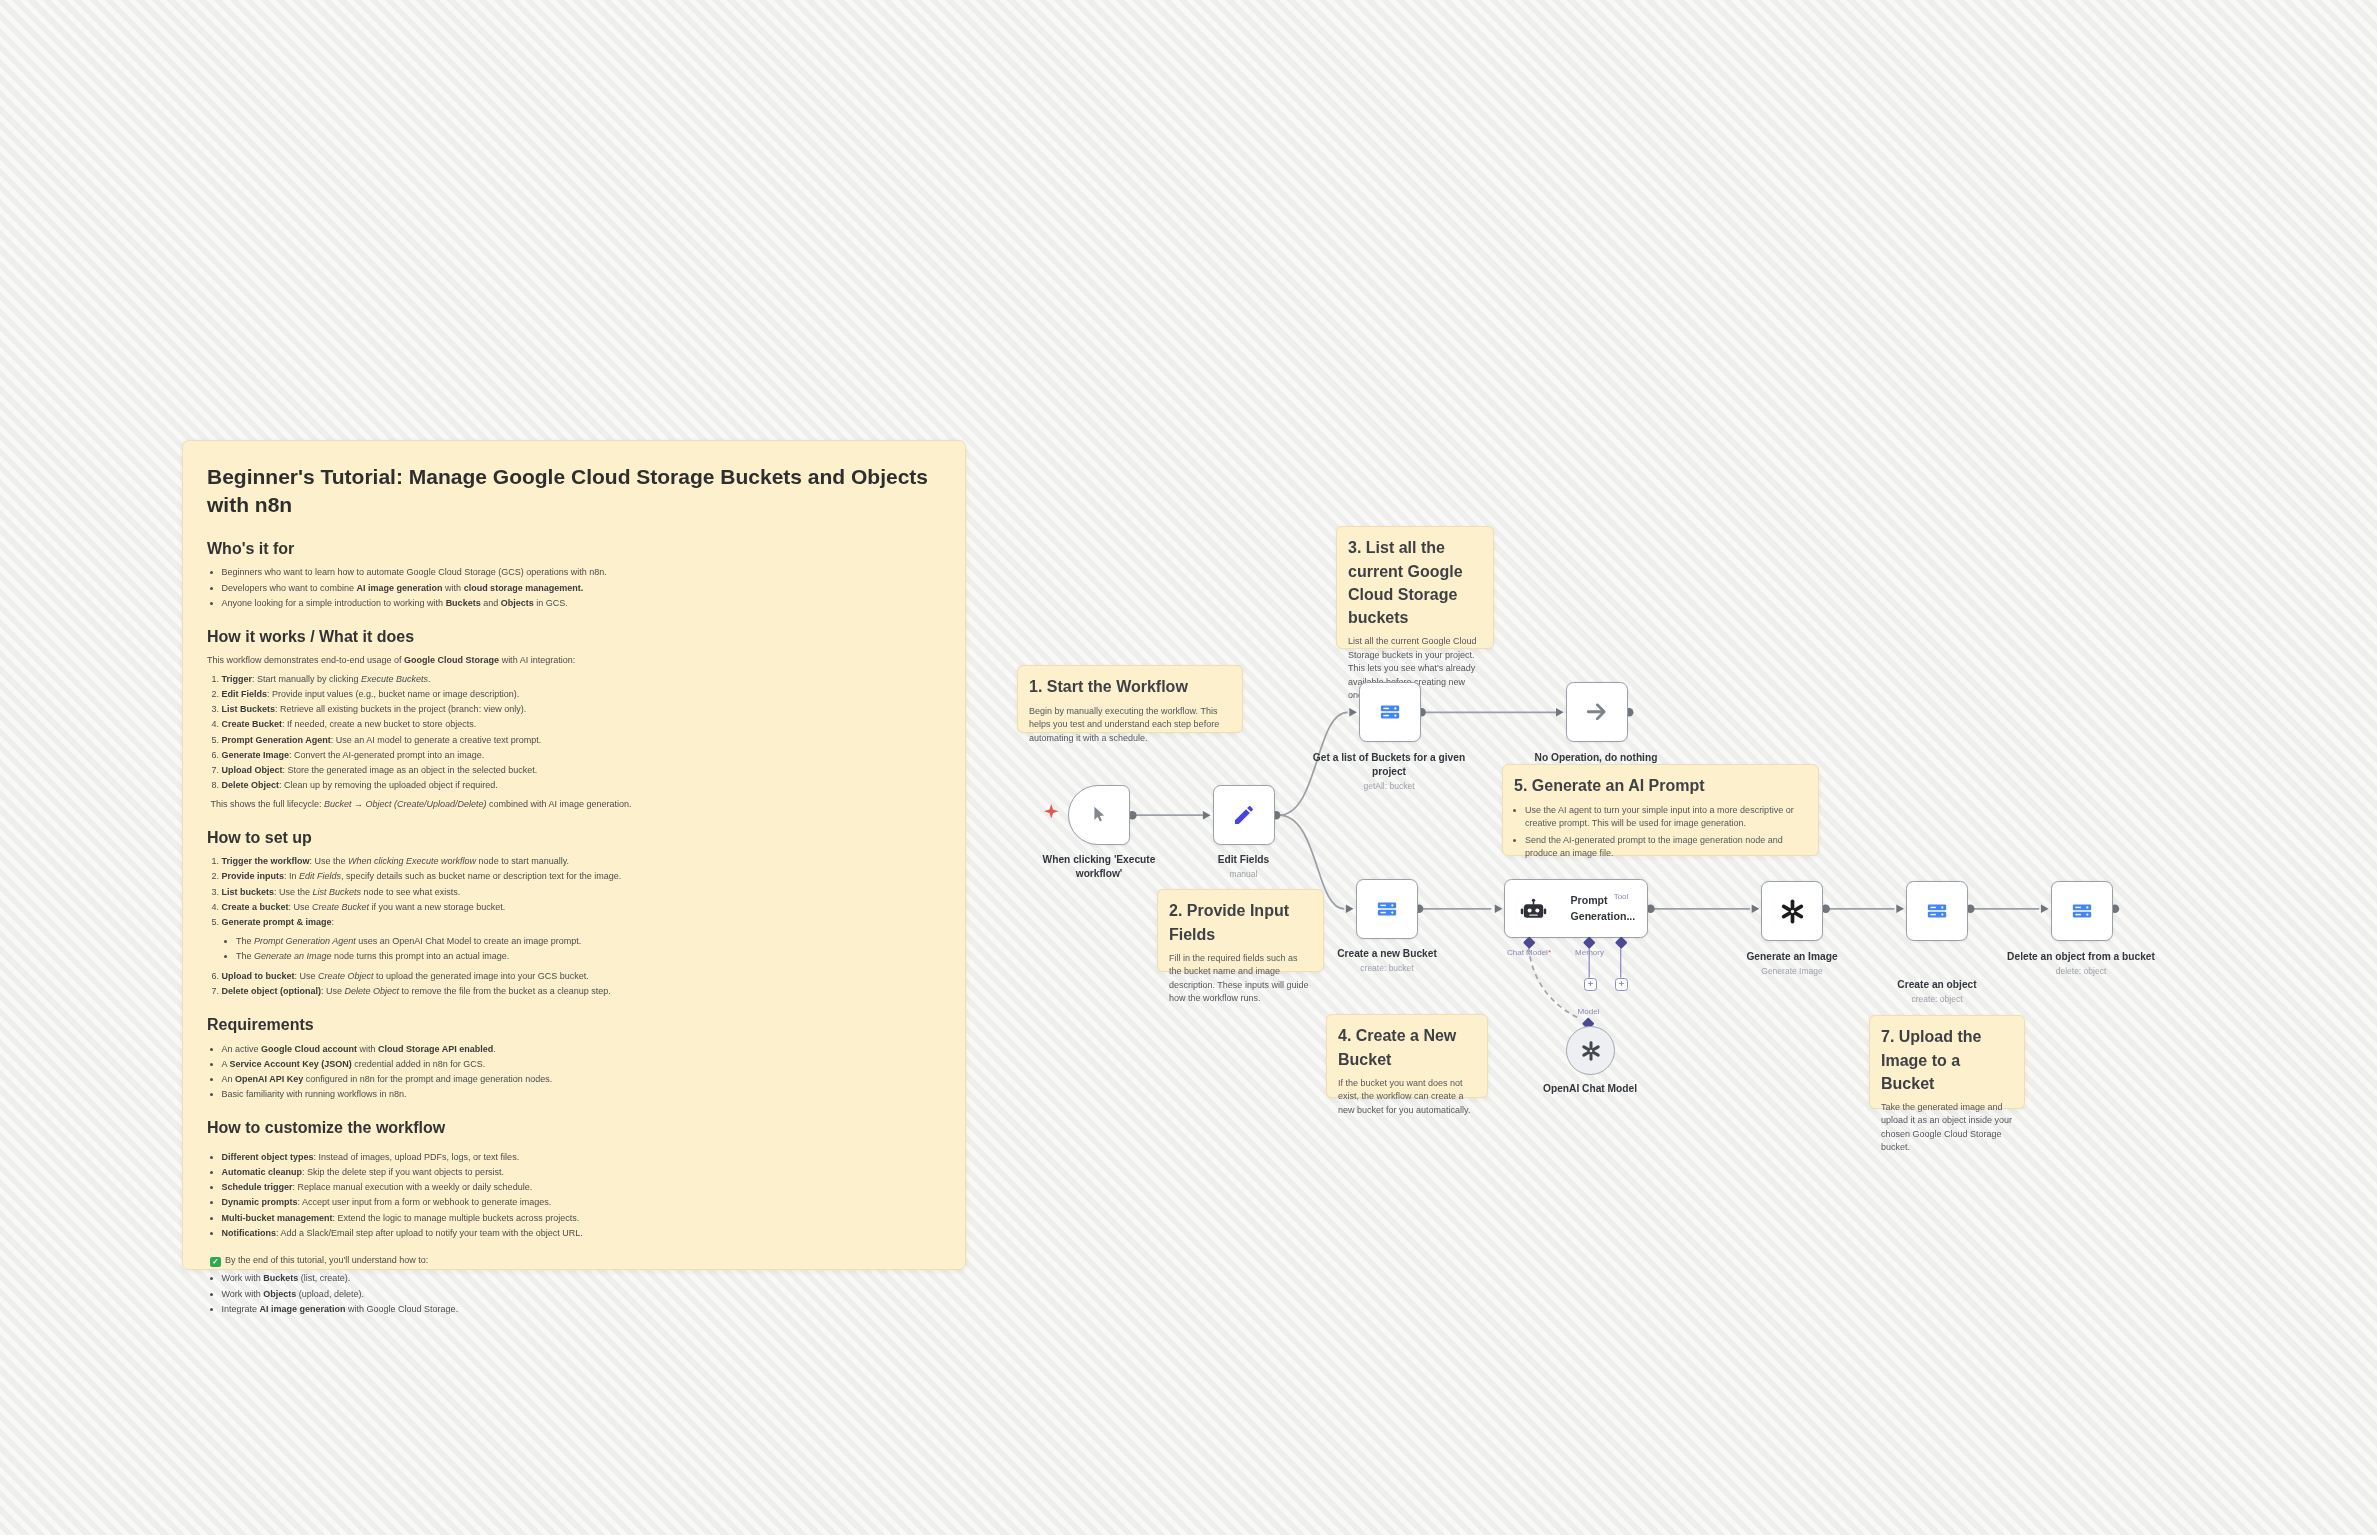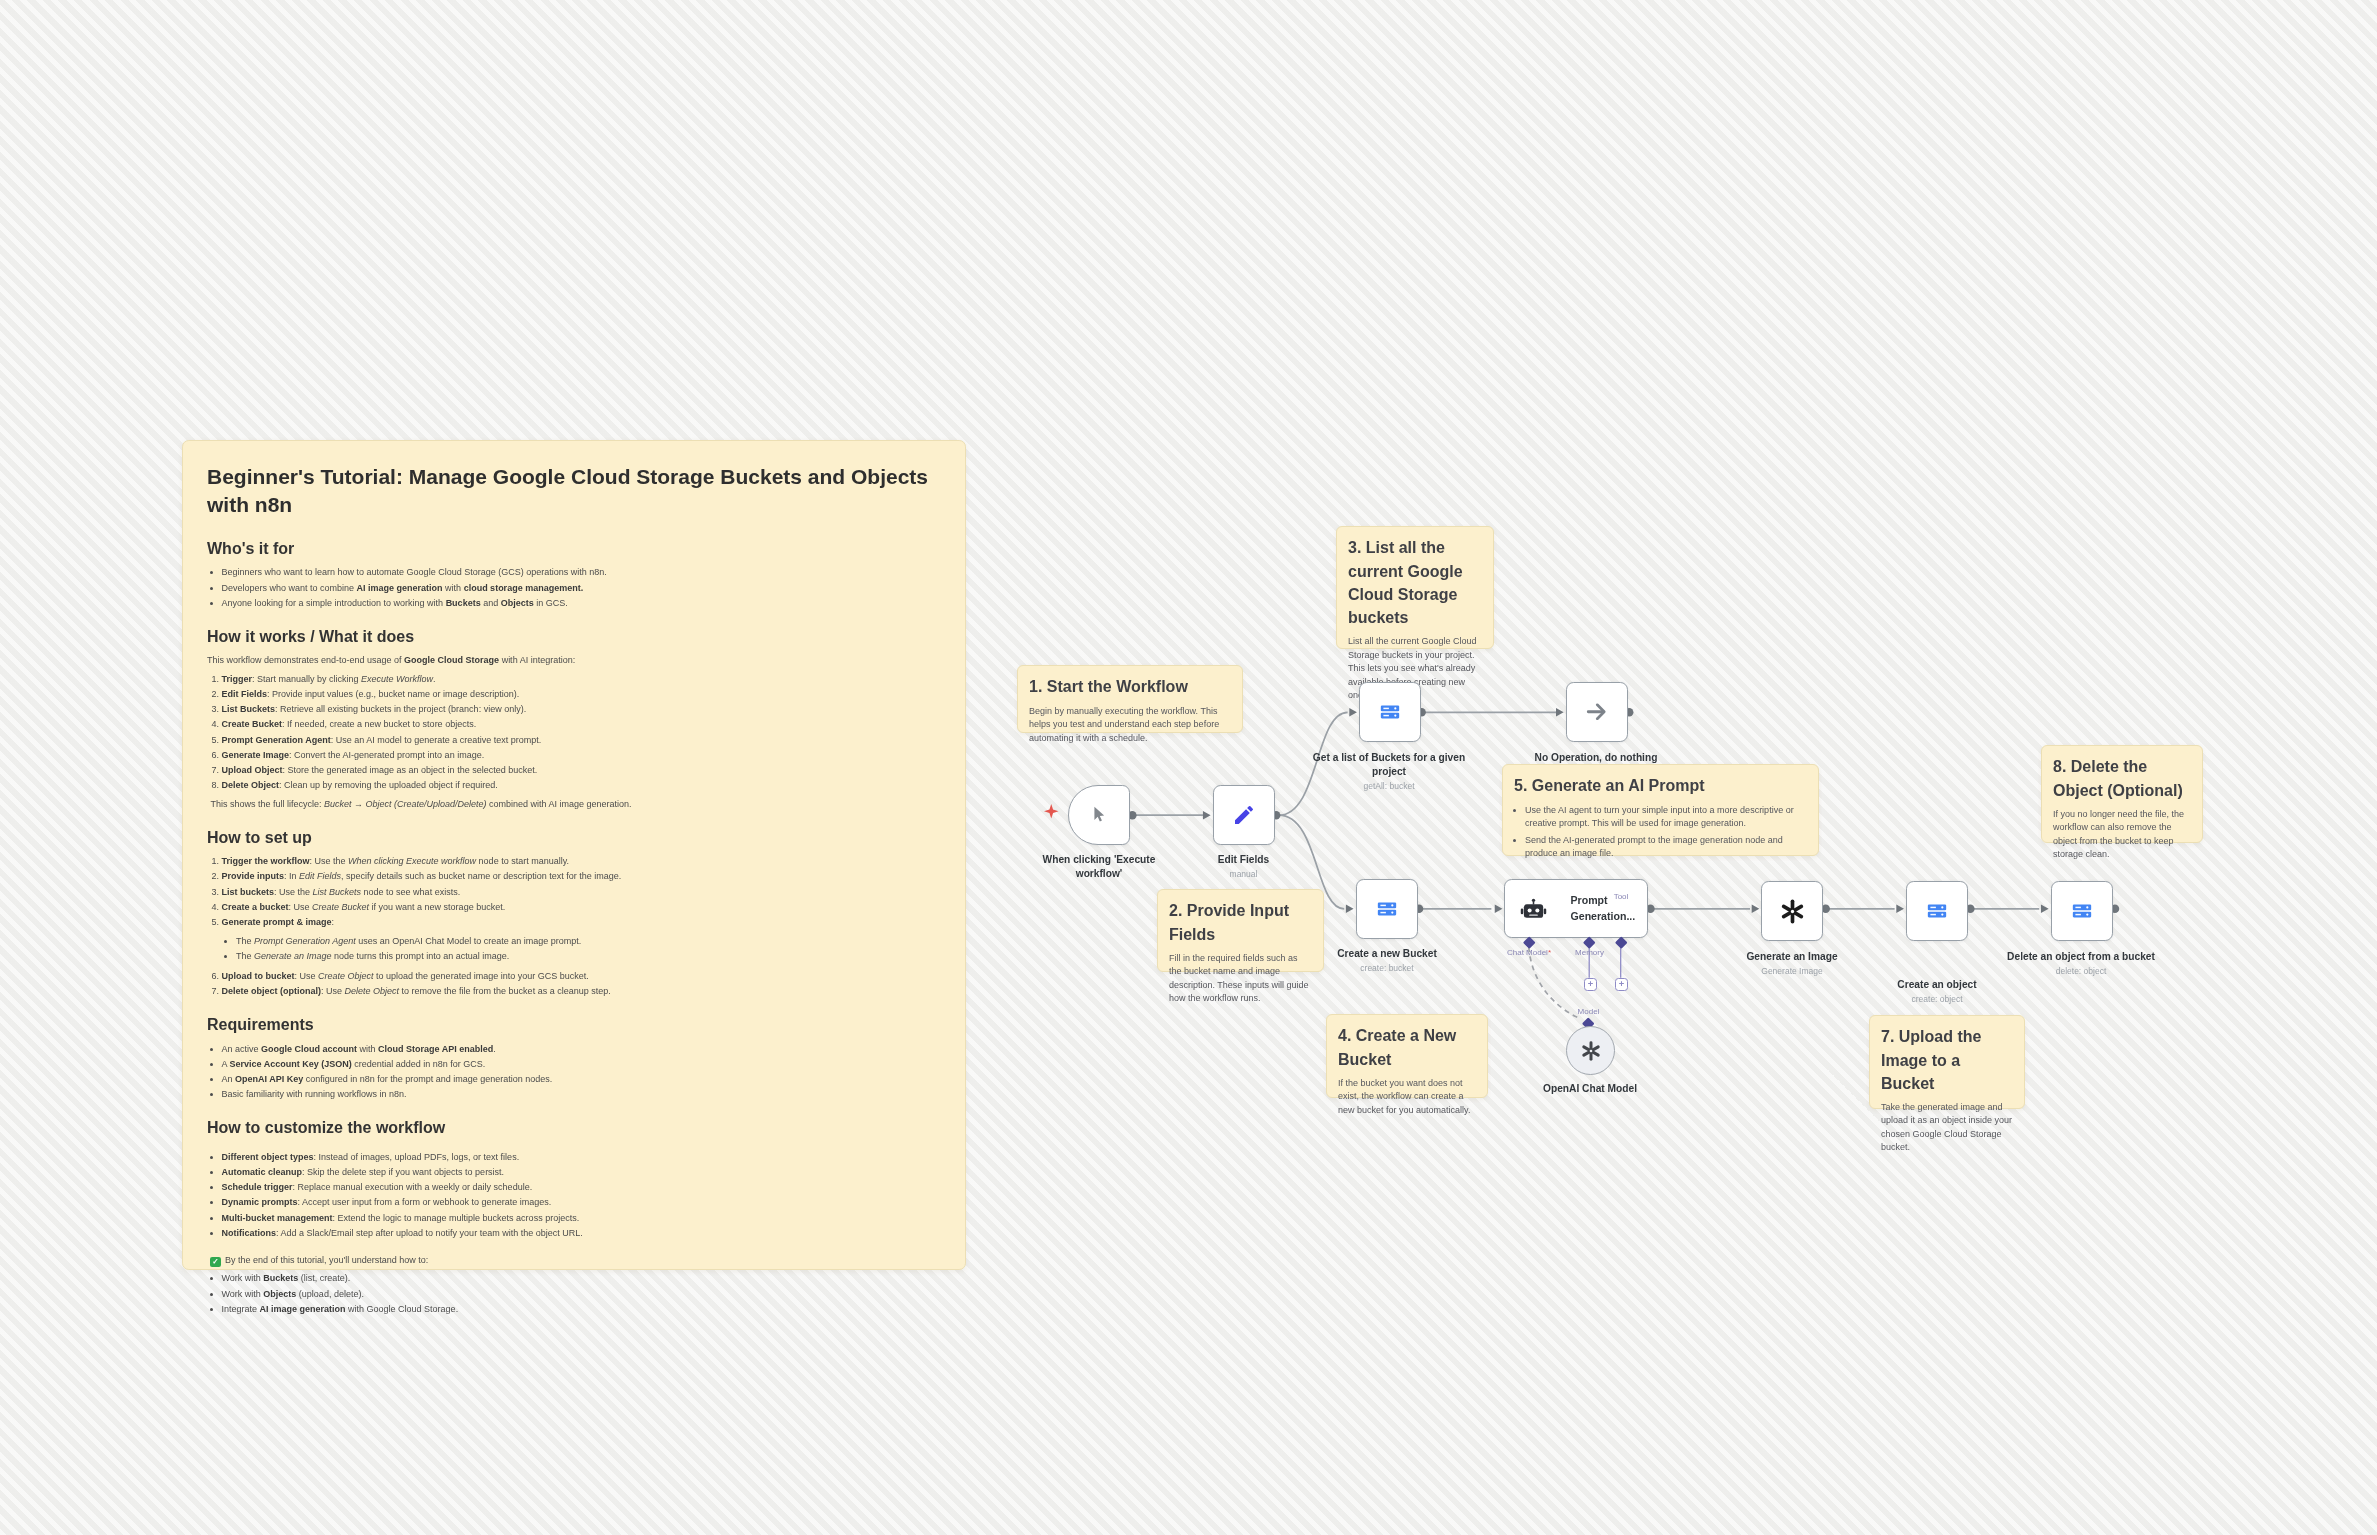--- a/index.html
+++ b/index.html
@@ -57,21 +57,21 @@
     <div class="nb-h2">Who's it for</div>
     <ul>
       <li><span>Beginners who want to learn how to automate Google Cloud Storage (GCS) operations with n8n.</span></li>
       <li><span>Developers who want to combine </span><span class="bb">AI image generation</span><span> with </span><span class="bb">cloud storage management.</span></li>
       <li><span>Anyone looking for a simple introduction to working with </span><span class="bb">Buckets</span><span> and </span><span class="bb">Objects</span><span> in GCS.</span></li>
     </ul>
 
     <div class="nb-h2">How it works / What it does</div>
     <p class="nb-p"><span>This workflow demonstrates end-to-end usage of </span><span class="bb">Google Cloud Storage</span><span> with AI integration:</span></p>
     <ol>
-      <li><span class="bb">Trigger</span><span>: Start manually by clicking </span><span class="ii">Execute Workflow</span><span>.</span></li>
+      <li><span class="bb">Trigger</span><span>: Start manually by clicking </span><span class="ii">Execute Buckets</span><span>.</span></li>
       <li><span class="bb">Edit Fields</span><span>: Provide input values (e.g., bucket name or image description).</span></li>
       <li><span class="bb">List Buckets</span><span>: Retrieve all existing buckets in the project (branch: view only).</span></li>
       <li><span class="bb">Create Bucket</span><span>: If needed, create a new bucket to store objects.</span></li>
       <li><span class="bb">Prompt Generation Agent</span><span>: Use an AI model to generate a creative text prompt.</span></li>
       <li><span class="bb">Generate Image</span><span>: Convert the AI-generated prompt into an image.</span></li>
       <li><span class="bb">Upload Object</span><span>: Store the generated image as an object in the selected bucket.</span></li>
       <li><span class="bb">Delete Object</span><span>: Clean up by removing the uploaded object if required.</span></li>
     </ol>
     <p class="nb-p" style="margin-left:3.4px;"><span>This shows the full lifecycle: </span><span class="ii">Bucket → Object (Create/Upload/Delete)</span><span> combined with AI image generation.</span></p>
 
@@ -136,24 +136,20 @@
   <div class="note" style="left:1502px;top:764px;width:317px;height:92px;">
     <h3>5. Generate an AI Prompt</h3>
     <ul>
       <li>Use the AI agent to turn your simple input into a more descriptive or creative prompt. This will be used for image generation.</li>
       <li>Send the AI-generated prompt to the image generation node and produce an image file.</li>
     </ul>
   </div>
   <div class="note" style="left:1869px;top:1015px;width:156px;height:94px;">
     <h3>7. Upload the Image to a Bucket</h3>
     <p>Take the generated image and upload it as an object inside your chosen Google Cloud Storage bucket.</p>
-  </div>
-  <div class="note" style="left:2041px;top:745px;width:162px;height:98px;">
-    <h3>8. Delete the Object (Optional)</h3>
-    <p>If you no longer need the file, the workflow can also remove the object from the bucket to keep storage clean.</p>
   </div>
 
   <svg class="edges" width="2377" height="1536" viewBox="0 0 2794 1805">
     <g stroke="#9aa0a6" stroke-width="2" fill="none">
       <path d="M1334,958 L1414,958"></path>
       <path d="M1503,958 C1550,958 1546,837 1584,837"></path>
       <path d="M1503,958 C1550,958 1546,1068 1580,1068"></path>
       <path d="M1674,837 L1829,837"></path>
       <path d="M1671,1068 L1753,1068"></path>
       <path d="M1943,1068 L2057,1068"></path>

